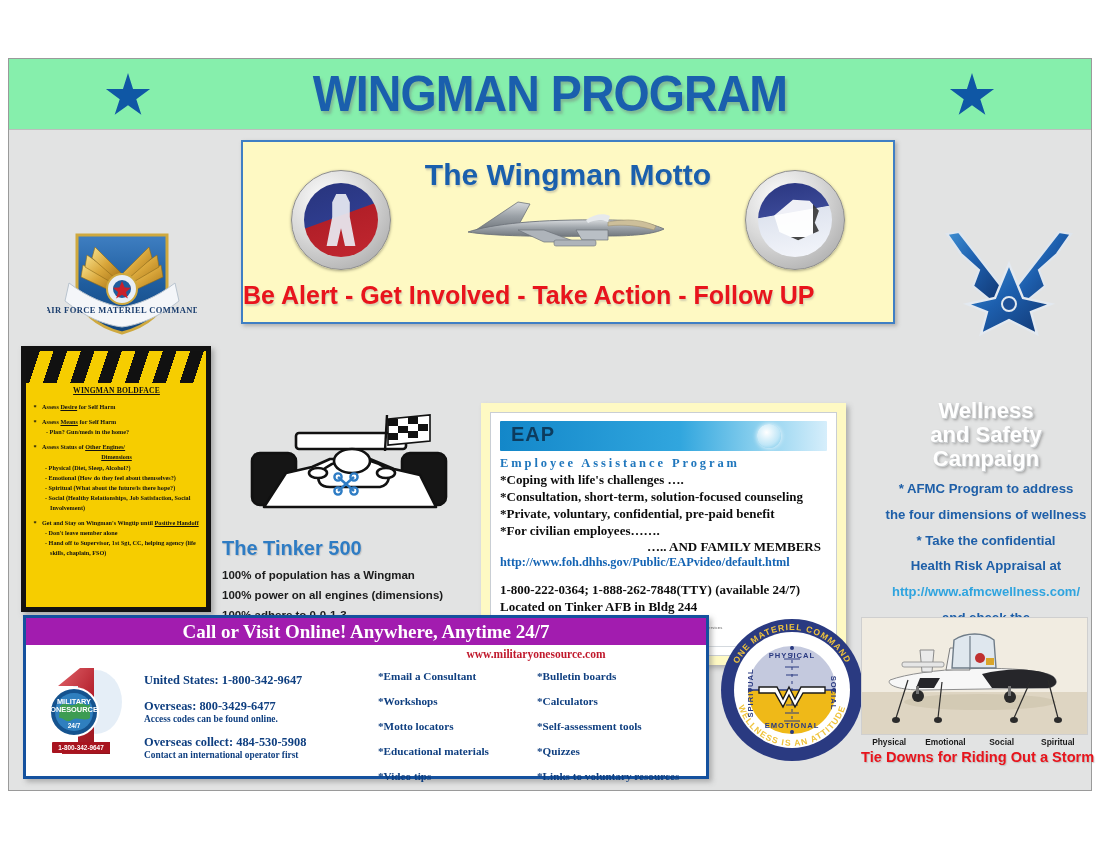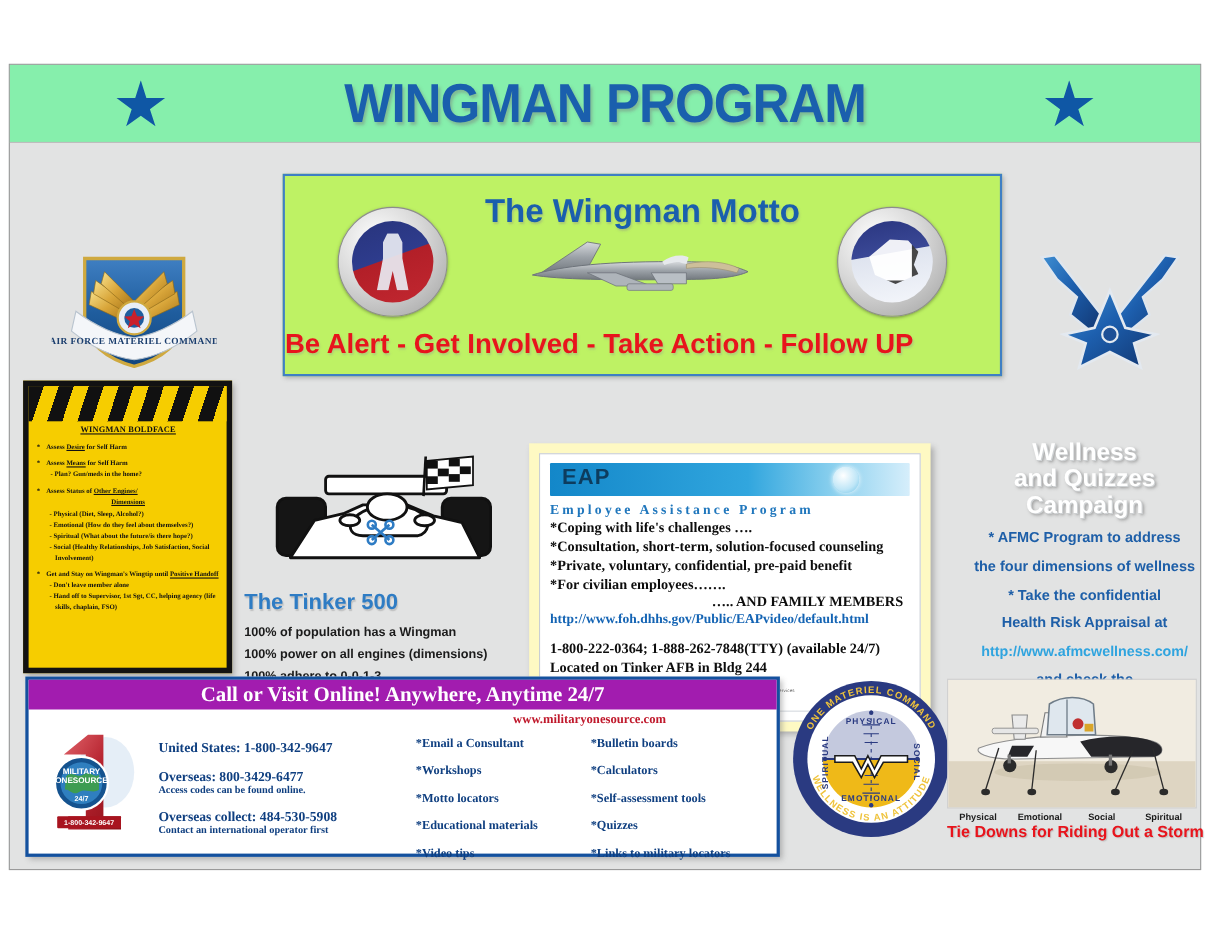--- a/index.html
+++ b/index.html
@@ -33,24 +33,23 @@
     position:absolute; top:14px; width:46px; height:46px;
     background:#0f57a5;
     clip-path:polygon(50% 0%,61% 35%,98% 35%,68% 57%,79% 91%,50% 70%,21% 91%,32% 57%,2% 35%,39% 35%);
     filter:drop-shadow(2px 3px 2px rgba(100,100,100,.5));
   }
   .star.left{left:96px;}
   .star.right{right:96px;}
 
   
   .motto{
-    position:absolute; left:232px; top:99px; width:650px; height:180px;
-    background:#bef264; border:2px solid #3f7fc4;
+    position:absolute; left:232px; top:81px; width:650px; height:180px;
+    background:#fef9c3; border:2px solid #3f7fc4;
     box-shadow:2px 2px 4px rgba(110,110,110,.45);
-    margin-left:16px;
   }
   .motto-title{
     position:absolute; top:16px; left:0; width:100%; text-align:center;
     font-size:30px; font-weight:bold; color:#1a5fad;
     text-shadow:1px 2px 2px rgba(140,140,140,.4);
   }
   .motto-sub{
     position:absolute; bottom:12px; left:0; width:100%; 
     font-size:25px; font-weight:bold; color:#e8141c;
     text-shadow:1px 2px 2px rgba(150,150,150,.4);
@@ -400,21 +399,21 @@
         <div class="t2">A component of the U.S. Public Health Service • Department of Health and Human Services</div>
         <div class="t3">www.FOH4you.com</div>
         <div class="env"></div>
       </div>
     </div>
   </div>
 
   <div class="well">
     <h3>
       <span>Wellness</span><br>
-      <span>and Quizzes</span><br>
+      <span>and Safety</span><br>
       <span>Campaign</span>
     </h3>
     <p>
       <span>* AFMC Program to address</span><br>
       <span>the four dimensions of wellness</span><br>
       <span>* Take the confidential</span><br>
       <span>Health Risk Appraisal at</span><br>
       <span class="link">http://www.afmcwellness.com/</span><br>
       <span>and check the</span><br>
       <span>status of your tie downs</span>
@@ -459,21 +458,21 @@
         <li>*Workshops</li>
         <li>*Motto locators</li>
         <li>*Educational materials</li>
         <li>*Video tips</li>
       </ul>
       <ul>
         <li>*Bulletin boards</li>
         <li>*Calculators</li>
         <li>*Self-assessment tools</li>
         <li>*Quizzes</li>
-        <li>*Links to military locators</li>
+        <li>*Links to voluntary resources</li>
       </ul>
     </div>
   </div>
 
   <svg class="wheel" viewBox="0 0 146 146">
     <defs>
       <path id="arcTop" d="M13 73 A60 60 0 0 1 133 73"></path>
       <path id="arcBot" d="M17 73 A56 56 0 0 0 129 73"></path>
     </defs>
     <circle cx="73" cy="73" r="71" fill="#2a3a81"></circle>

